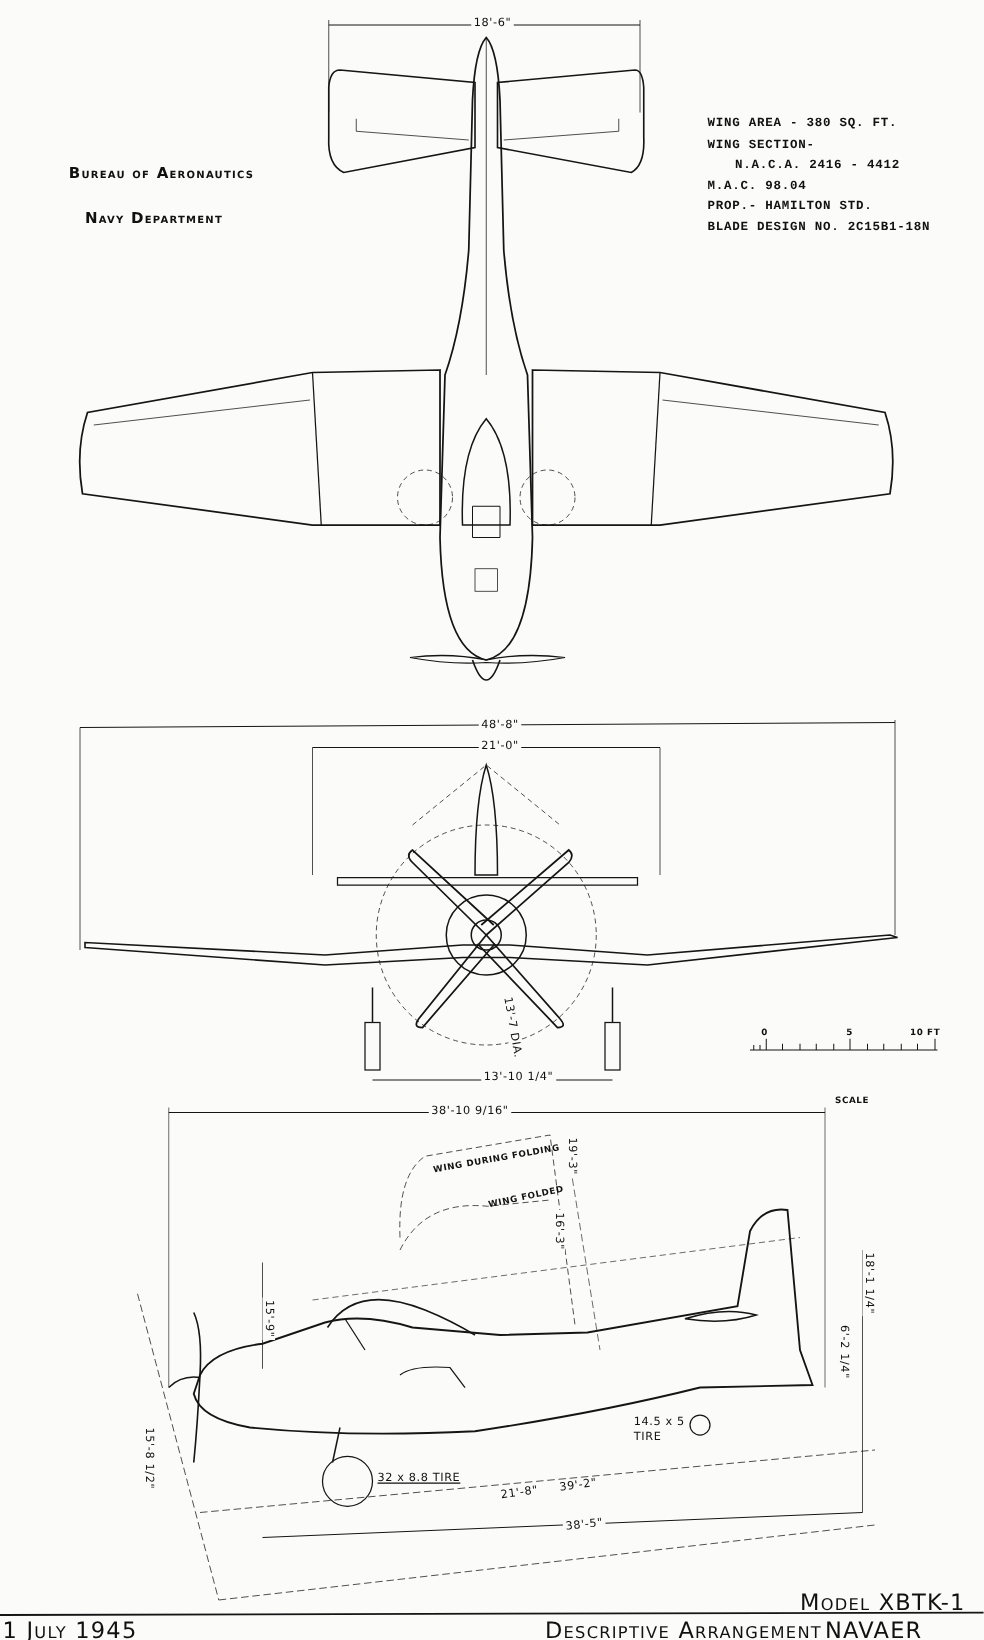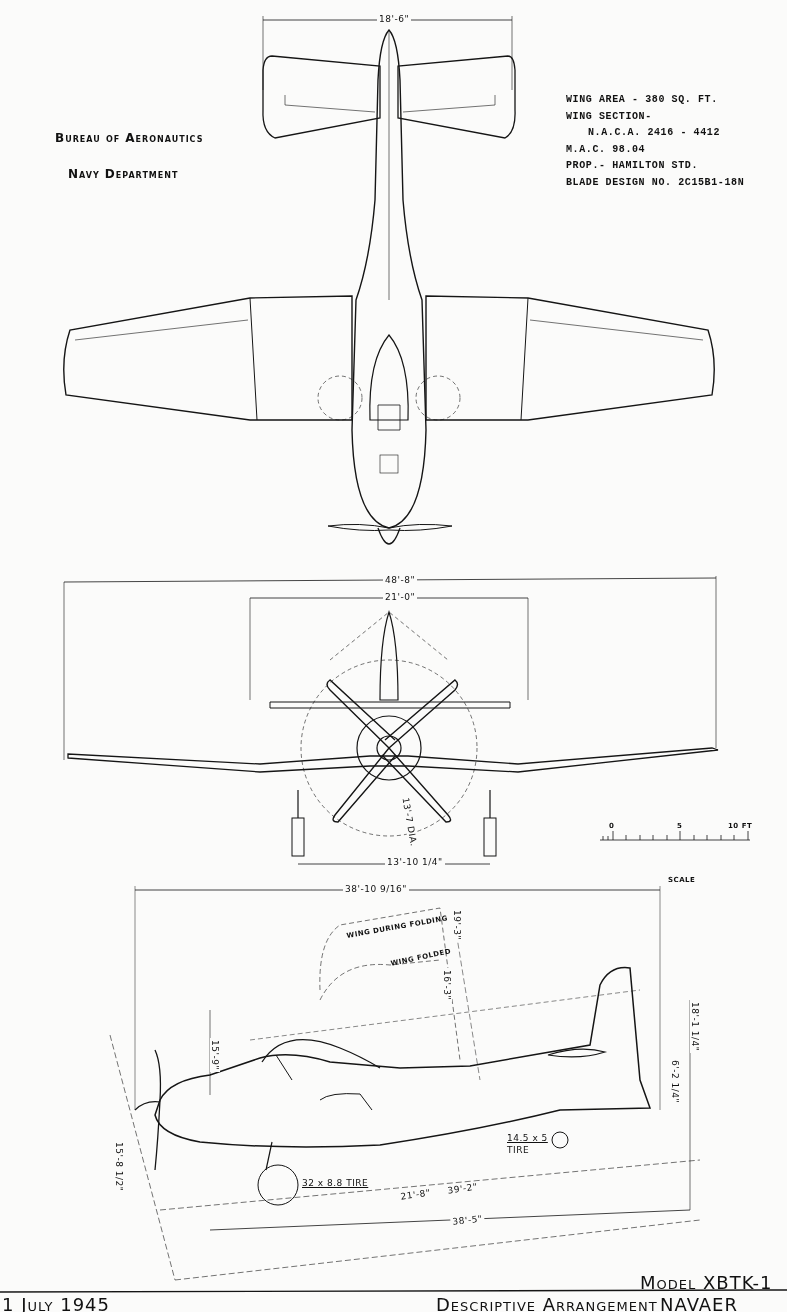--- a/index.html
+++ b/index.html
@@ -163,21 +163,21 @@
 
 <div class="txt dim" style="left:343px;top:884px;">38'-10 9/16"</div>
 <div class="txt small rot" style="left:346px;top:932px;transform:rotate(-10deg);">WING DURING FOLDING</div>
 <div class="txt small rot" style="left:390px;top:960px;transform:rotate(-12deg);">WING FOLDED</div>
 <div class="txt dim rot" style="left:462px;top:908px;transform:rotate(90deg);">19'-3"</div>
 <div class="txt dim rot" style="left:452px;top:968px;transform:rotate(90deg);">16'-3"</div>
 <div class="txt dim rot" style="left:220px;top:1038px;transform:rotate(90deg);">15'-9"</div>
 <div class="txt dim rot" style="left:700px;top:1000px;transform:rotate(90deg);">18'-1 1/4"</div>
 <div class="txt dim rot" style="left:680px;top:1058px;transform:rotate(90deg);">6'-2 1/4"</div>
 <div class="txt dim rot" style="left:124px;top:1140px;transform:rotate(90deg);">15'-8 1/2"</div>
-<div class="txt dim" style="left:505px;top:1133px;text-decoration:underline;">14.5 x 5</div>
+<div class="txt dim" style="left:505px;top:1133px;">14.5 x 5</div>
 <div class="txt dim" style="left:505px;top:1145px;">TIRE</div>
 <div class="txt dim" style="left:300px;top:1178px;text-decoration:underline;text-align:right;">32 x 8.8 TIRE</div>
 <div class="txt dim rot" style="left:398px;top:1192px;transform:rotate(-8deg);">21'-8"</div>
 <div class="txt dim rot" style="left:445px;top:1186px;transform:rotate(-8deg);">39'-2"</div>
 <div class="txt dim rot" style="left:450px;top:1217px;transform:rotate(-6deg);">38'-5"</div>
 
 <div class="txt foot" style="left:640px;top:1272px;">Model XBTK-1</div>
 <div class="txt foot" style="left:2px;top:1294px;">1 July 1945</div>
 <div class="txt foot" style="left:436px;top:1294px;">Descriptive Arrangement</div>
 <div class="txt foot" style="left:660px;top:1294px;">NAVAER</div>

